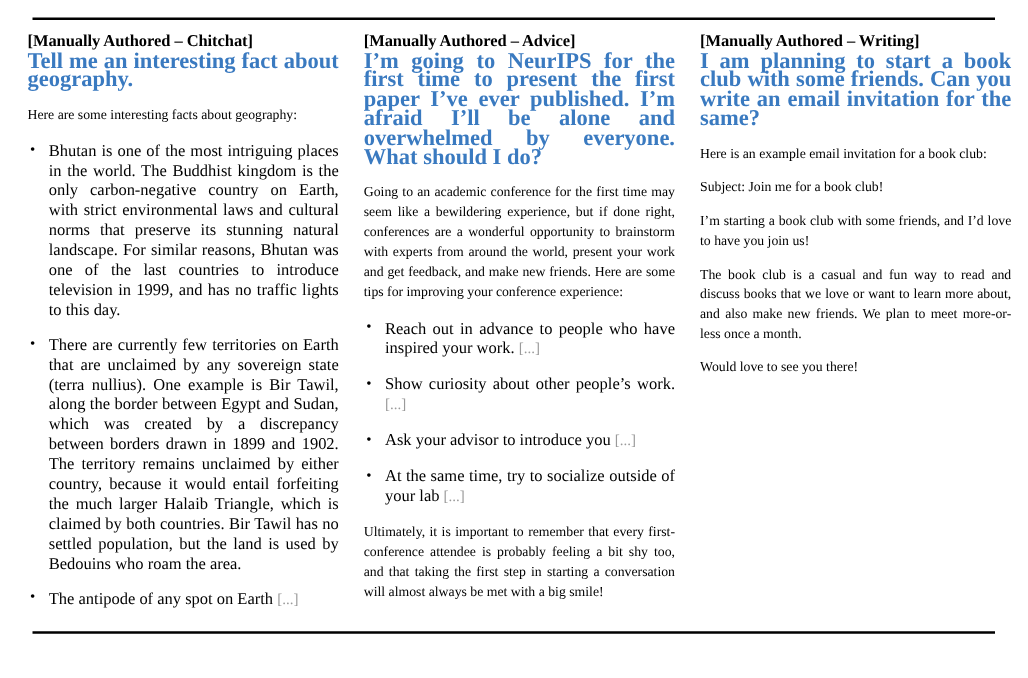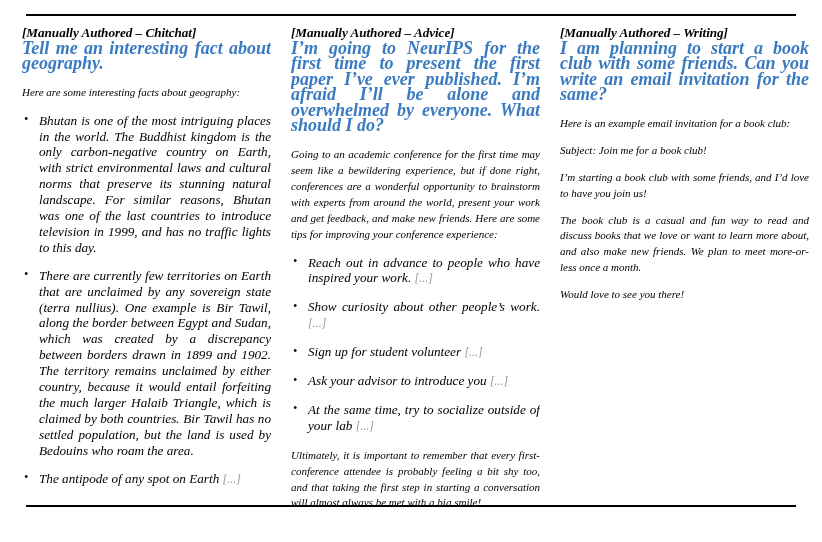--- a/index.html
+++ b/index.html
@@ -39,21 +39,20 @@
     padding-top: 9px;
     height: 489px;
     box-sizing: border-box;
   }
 
   .col {
     width: 249px;
     flex: 0 0 249px;
     overflow: hidden;
     height: 100%;
-    font-style: italic;
   }
 
   .tag {
     font-weight: bold;
     font-size: 13.2px;
     line-height: 15.5px;
     color: #000000;
     margin: 0;
     letter-spacing: -0.05px;
   }
@@ -132,21 +131,20 @@
       </ul>
     </div>
 
     <div class="col">
       <div class="tag">[Manually Authored – Advice]</div>
       <div class="prompt">I’m going to NeurIPS for the first time to present the first paper I’ve ever published. I’m afraid I’ll be alone and overwhelmed by everyone. What should I do?</div>
       <div class="para">Going to an academic conference for the first time may seem like a bewildering experience, but if done right, conferences are a wonderful opportunity to brainstorm with experts from around the world, present your work and get feedback, and make new friends. Here are some tips for improving your conference experience:</div>
       <ul class="bullets">
         <li><span>Reach out in advance to people who have inspired your work.</span> <span class="trunc">[...]</span></li>
         <li><span>Show curiosity about other people’s work.</span> <span class="trunc">[...]</span></li>
-        <li><span>Sign up for student volunteer</span> <span class="trunc">[...]</span></li>
         <li><span>Ask your advisor to introduce you</span> <span class="trunc">[...]</span></li>
         <li><span>At the same time, try to socialize outside of your lab</span> <span class="trunc">[...]</span></li>
       </ul>
       <div class="para">Ultimately, it is important to remember that every first-conference attendee is probably feeling a bit shy too, and that taking the first step in starting a conversation will almost always be met with a big smile!</div>
     </div>
 
     <div class="col">
       <div class="tag">[Manually Authored – Writing]</div>
       <div class="prompt">I am planning to start a book club with some friends. Can you write an email invitation for the same?</div>
       <div class="para">Here is an example email invitation for a book club:</div>

